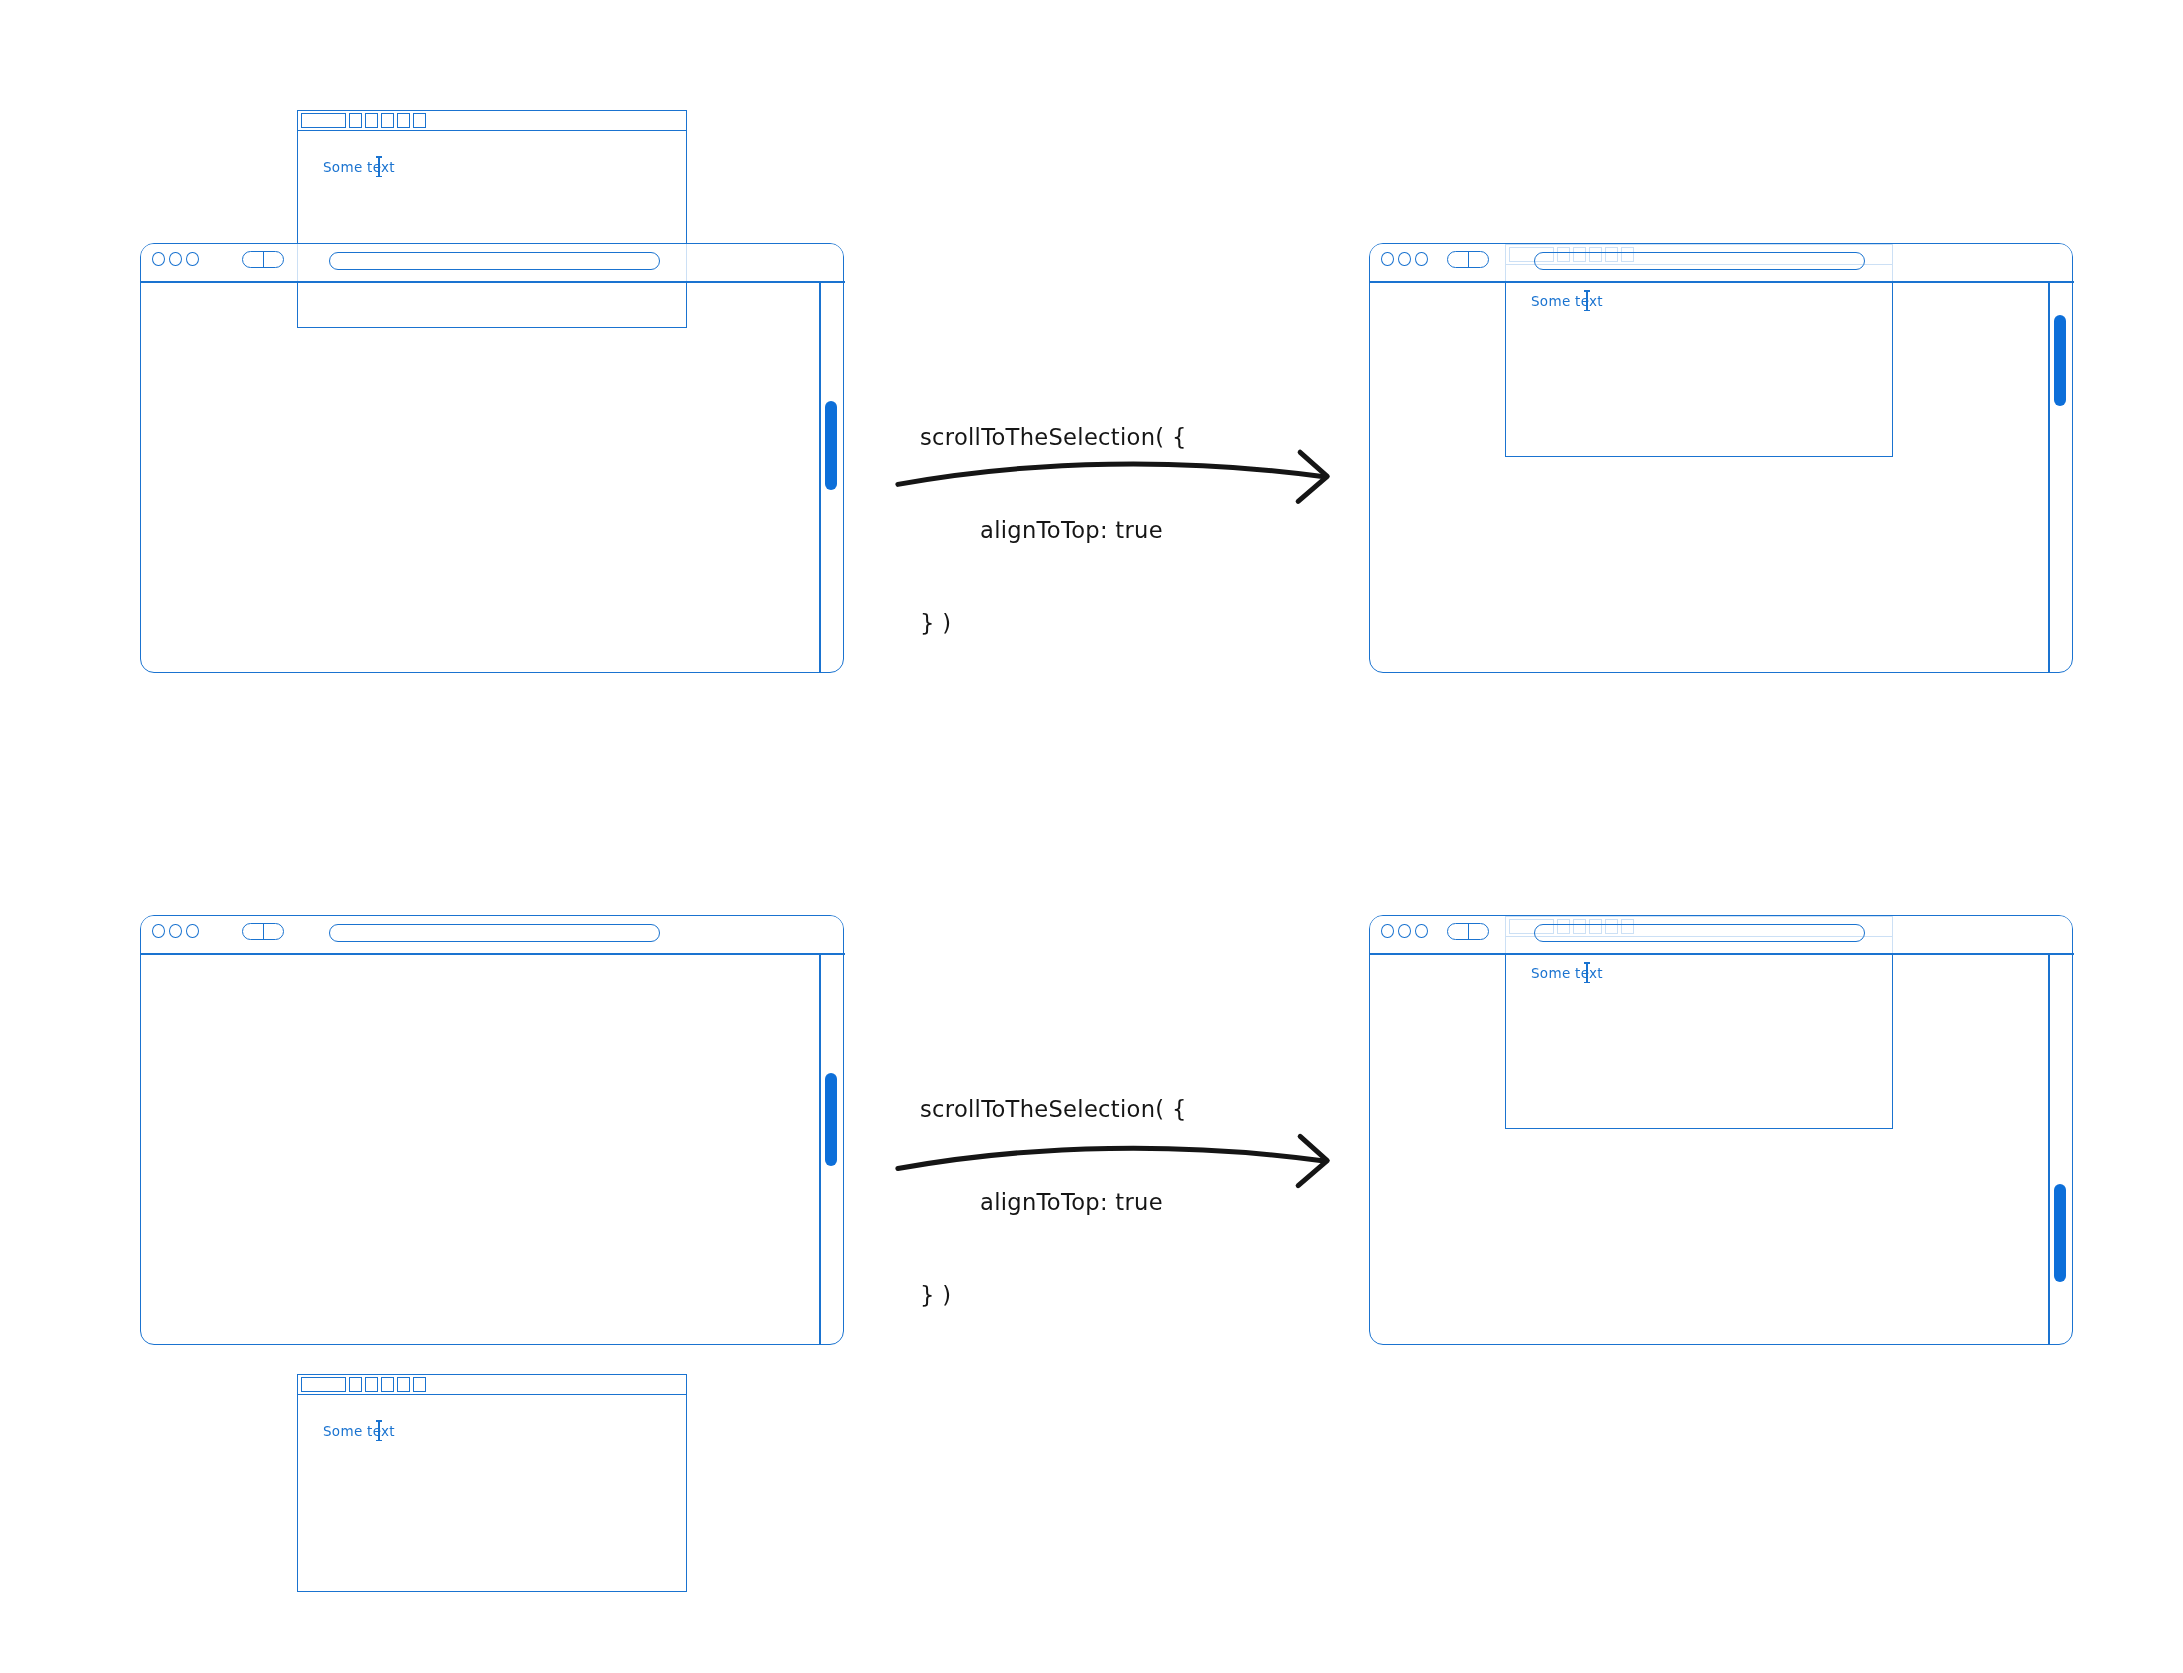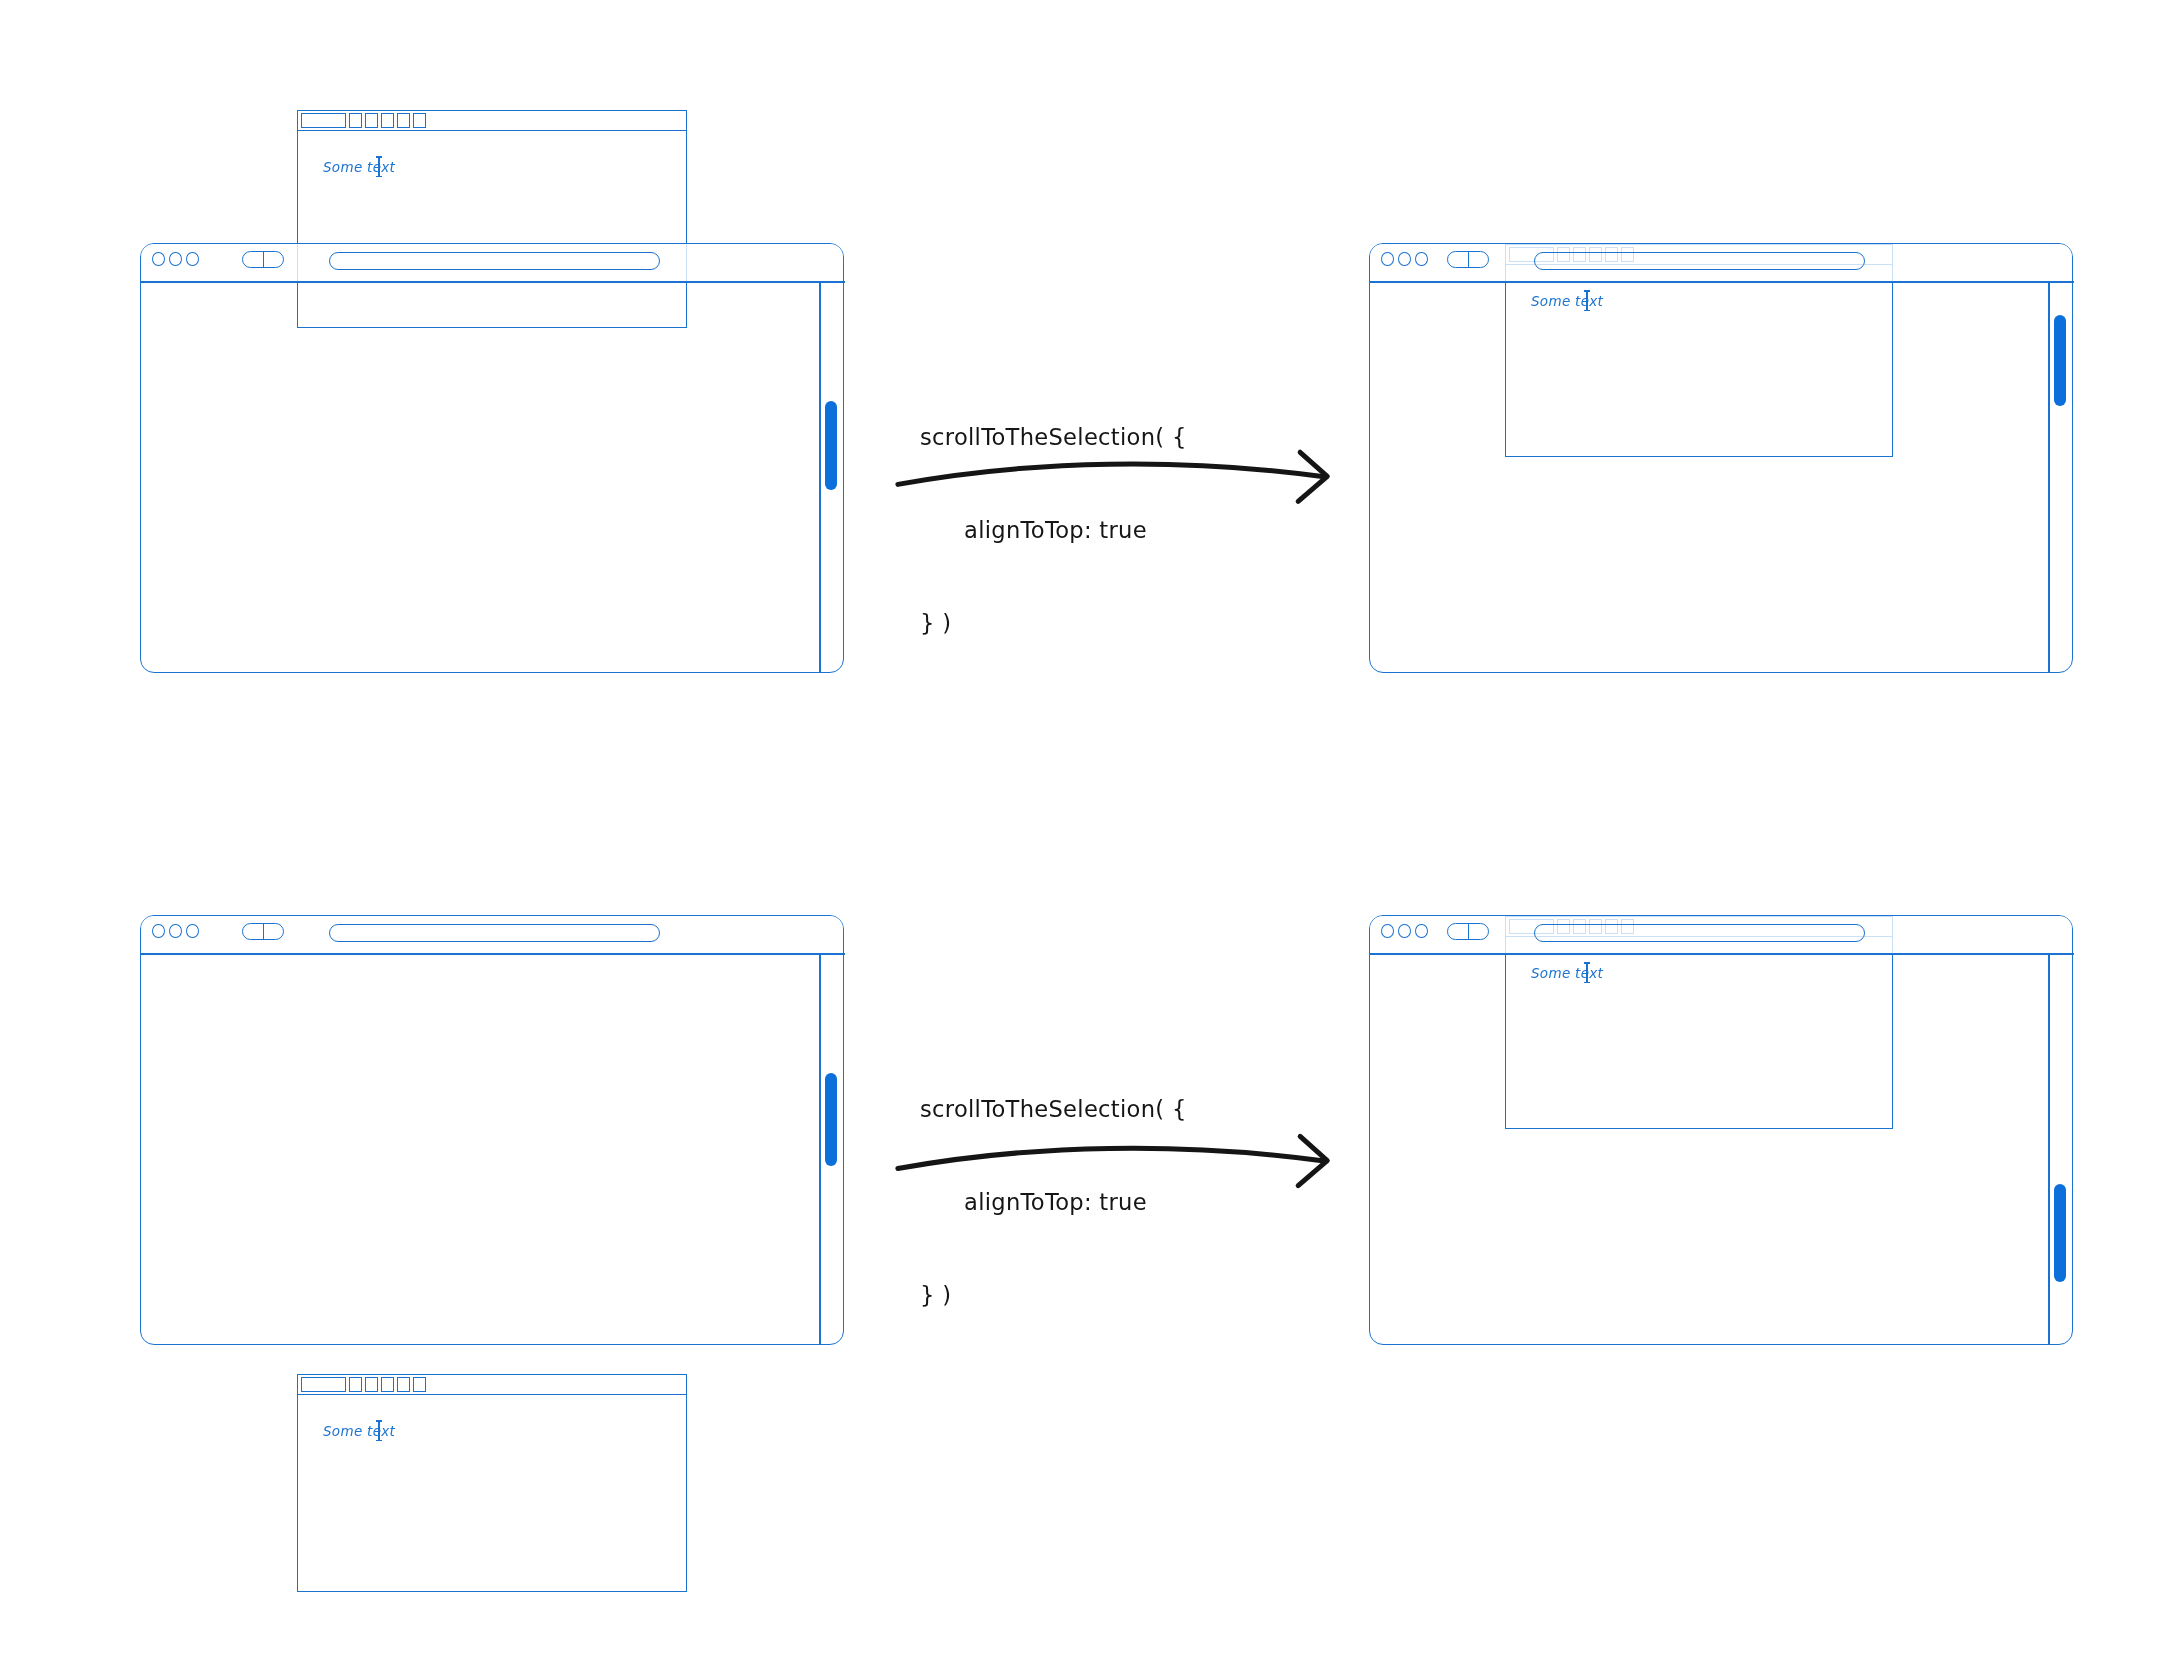--- a/index.html
+++ b/index.html
@@ -8,21 +8,21 @@
     --thumb-blue:#0d6fd9;
     --code-ink:#151515;
   }
   html,body{margin:0;padding:0;background:#ffffff;}
   #canvas{
     position:relative;width:2183px;height:1674px;overflow:hidden;
     font-family:"DejaVu Sans", sans-serif;background:#ffffff;
   }
 
   
-  .panel{position:absolute;border:1.5px solid var(--blue);background:#fff;z-index:1;box-sizing:content-box;font-style:italic;}
+  .panel{position:absolute;border:1.5px solid var(--blue);background:#fff;z-index:1;box-sizing:content-box;}
   .pA{left:297px;top:110px;width:388px;height:216px;}
   .pB{left:1505px;top:244px;width:386px;height:211px;}
   .pC{left:297px;top:1374px;width:388px;height:216px;}
   .pD{left:1505px;top:916px;width:386px;height:211px;}
   .phead{height:20px;border-bottom:1.5px solid var(--blue);display:flex;align-items:center;gap:3px;padding-left:2.5px;box-sizing:border-box;}
   .ptab{width:43px;height:12.5px;border:1.5px solid var(--blue);flex:0 0 auto;}
   .psq{width:11px;height:12.5px;border:1.5px solid var(--blue);flex:0 0 auto;}
   .pbody{position:relative;height:calc(100% - 21.6px);}
   .ptext{position:absolute;left:25px;top:28px;font-size:13.5px;letter-spacing:0.3px;color:var(--blue);white-space:nowrap;}
   .caret{position:absolute;left:80px;top:25px;width:1.5px;height:21px;background:var(--blue);}
@@ -48,21 +48,21 @@
   .w2 .addr,.w4 .addr{left:164px;}
   .vdiv{position:absolute;left:678px;top:38px;bottom:0;width:1.5px;background:var(--blue);z-index:2;}
   .thumb{position:absolute;left:684px;width:11.5px;border-radius:6px;background:var(--thumb-blue);z-index:2;}
   .w1 .thumb{top:157px;height:89px;}
   .w2 .thumb{top:71px;height:91px;}
   .w3 .thumb{top:157px;height:93px;}
   .w4 .thumb{top:268px;height:98px;}
 
   
   .code-label{position:absolute;left:920px;font-size:22.6px;line-height:31px;color:var(--code-ink);letter-spacing:0.3px;z-index:20;white-space:pre;}
-  .code-label .l2{margin-left:44px;}
+  .code-label .l2{margin-left:60px;}
   .lab-top{top:360px;}
   .lab-bottom{top:1032px;}
 
   
   .arrows{position:absolute;left:0;top:0;width:2183px;height:1674px;z-index:15;pointer-events:none;}
   .arrows path{fill:none;stroke:var(--code-ink);stroke-width:10;stroke-linecap:round;stroke-linejoin:round;}
 </style>
 </head>
 <body>
 

